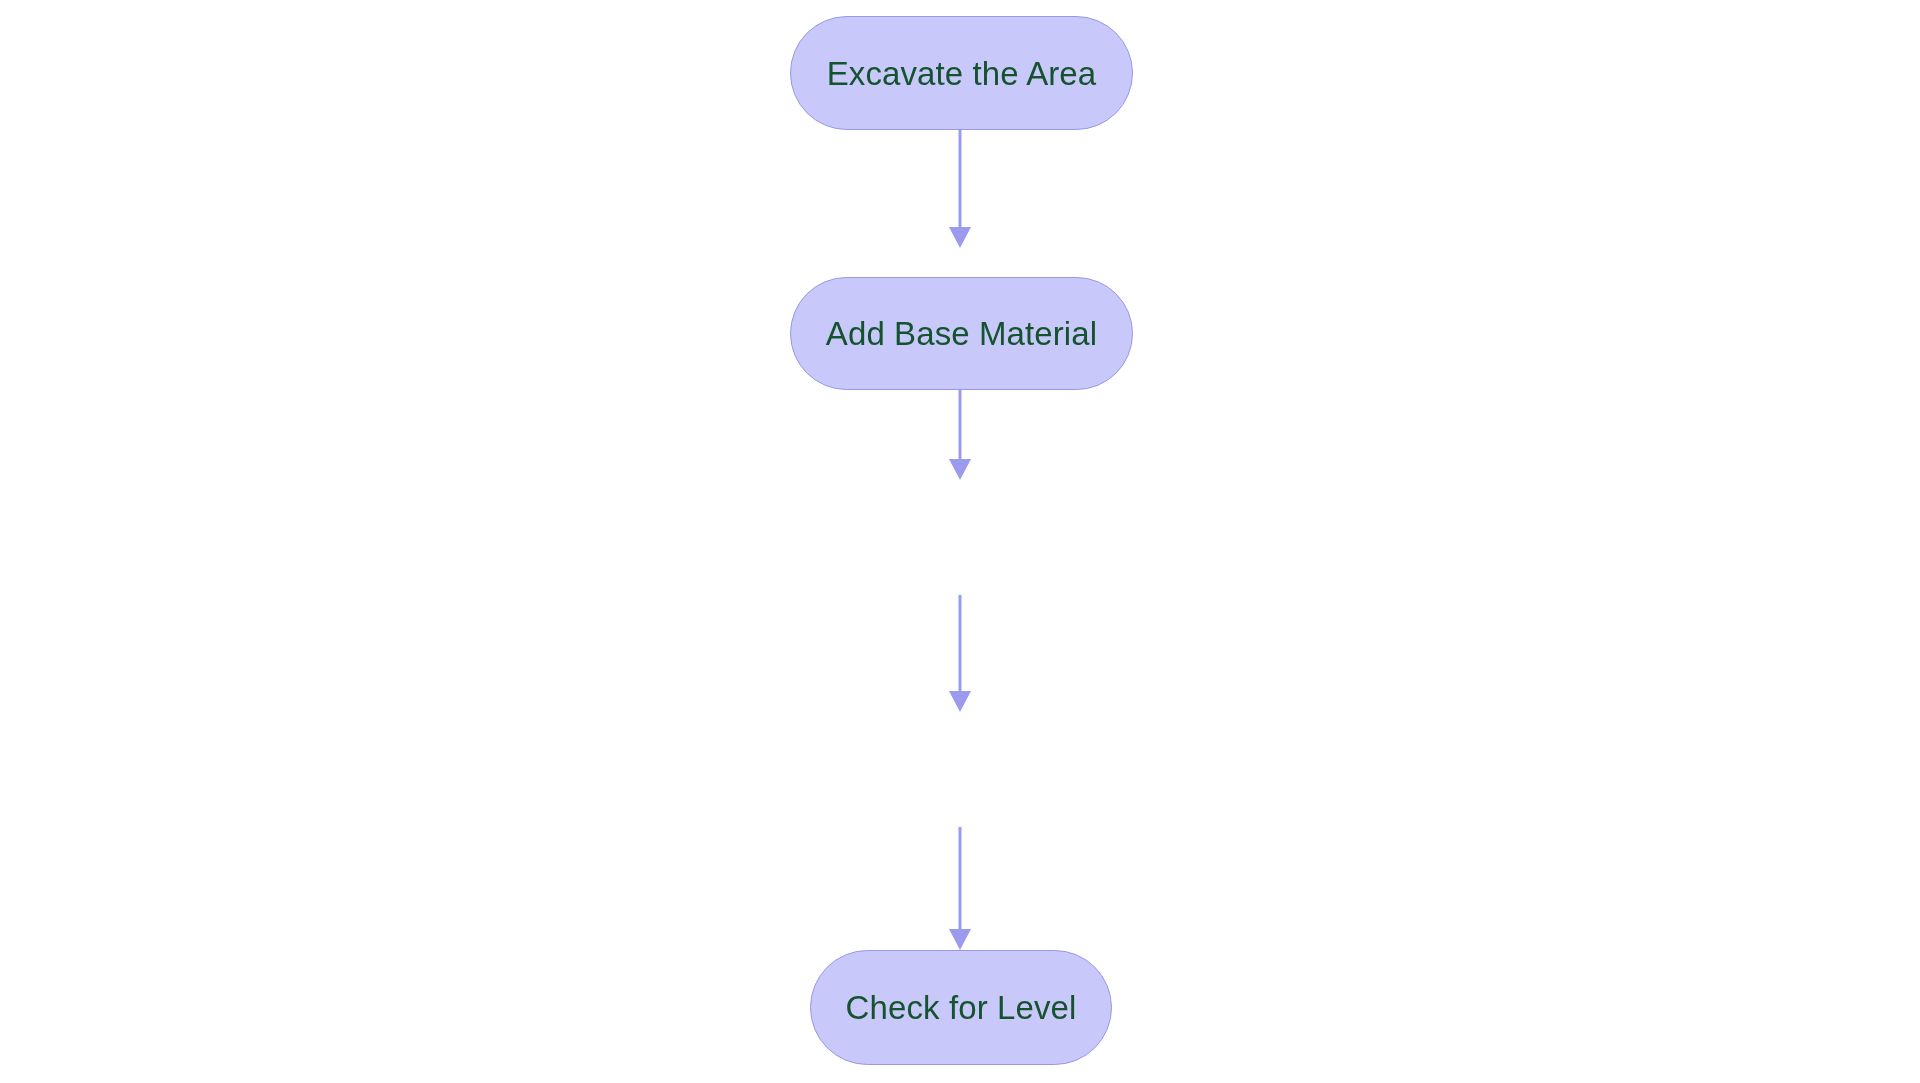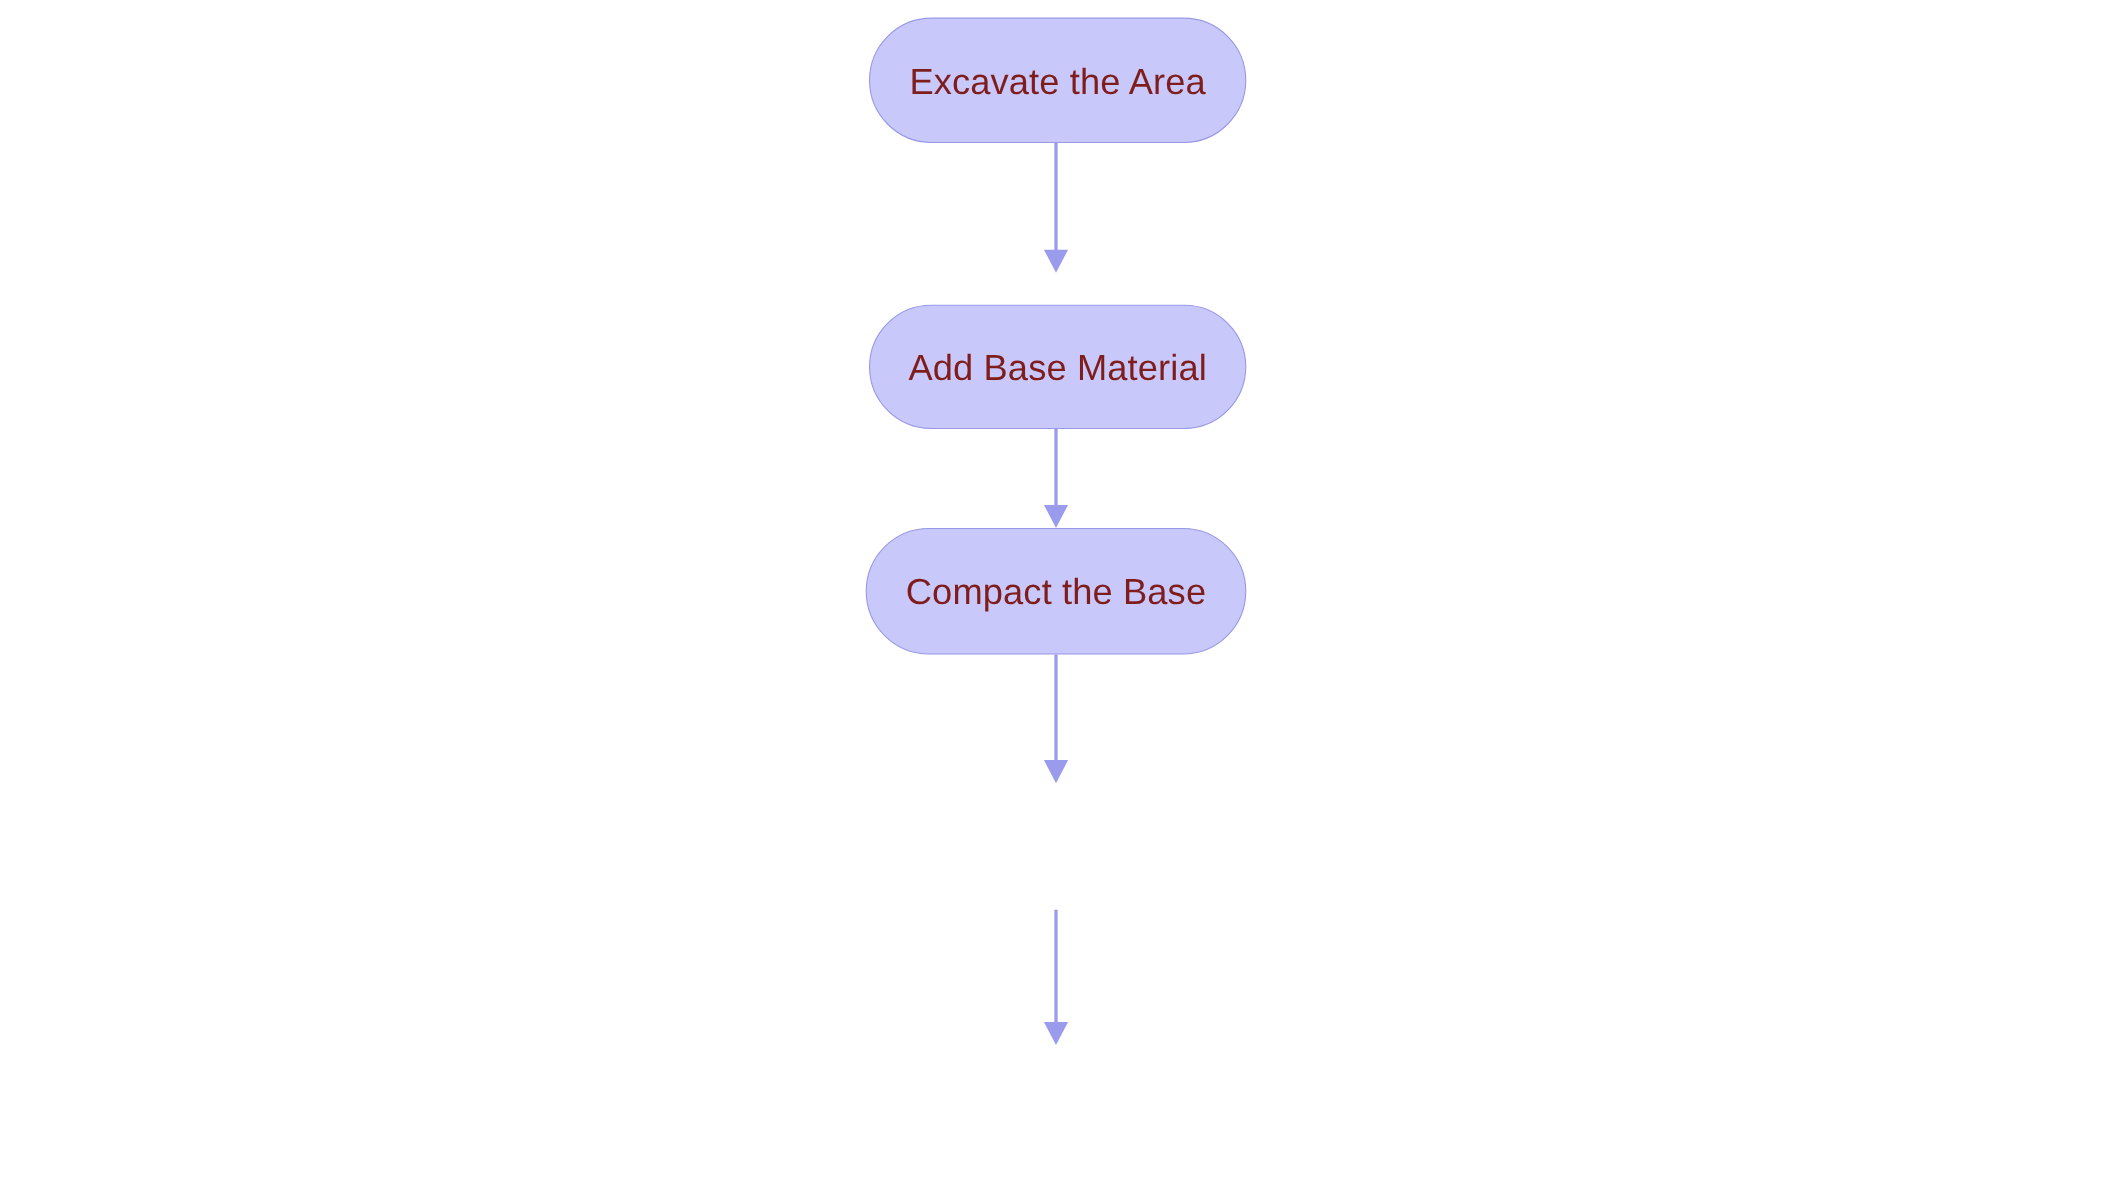--- a/index.html
+++ b/index.html
@@ -35,21 +35,21 @@
     font-size: 33px;
     font-weight: 400;
     letter-spacing: 0.1px;
     line-height: 1;
     white-space: nowrap;
     user-select: none;
   }
 
   .node-label {
     display: block;
-    color: #7f1d1d;
+    color: #14532d;
     font-size: 33px;
     font-weight: 400;
     white-space: nowrap;
   }
 
   .flow-connector {
     position: absolute;
     width: 30px;
     pointer-events: none;
   }
@@ -95,19 +95,19 @@
   </div>
 
   <div class="flow-node" style="left:790px; top:16px; width:343px; height:114px;">
     <span class="node-label">Excavate the Area</span>
   </div>
 
   <div class="flow-node" style="left:790px; top:248px; width:343px; height:113px;margin-top:29px;">
     <span class="node-label">Add Base Material</span>
   </div>
 
-  <div class="flow-node" style="left:787px; top:480px; width:346px; height:115px;">
-    <span class="node-label">Compact the Base</span>
-  </div>
 
 
+  <div class="flow-node" style="left:810px; top:950px; width:302px; height:115px;">
+    <span class="node-label">Check for Level</span>
+  </div>
 
 </div>
 
 </body></html>

